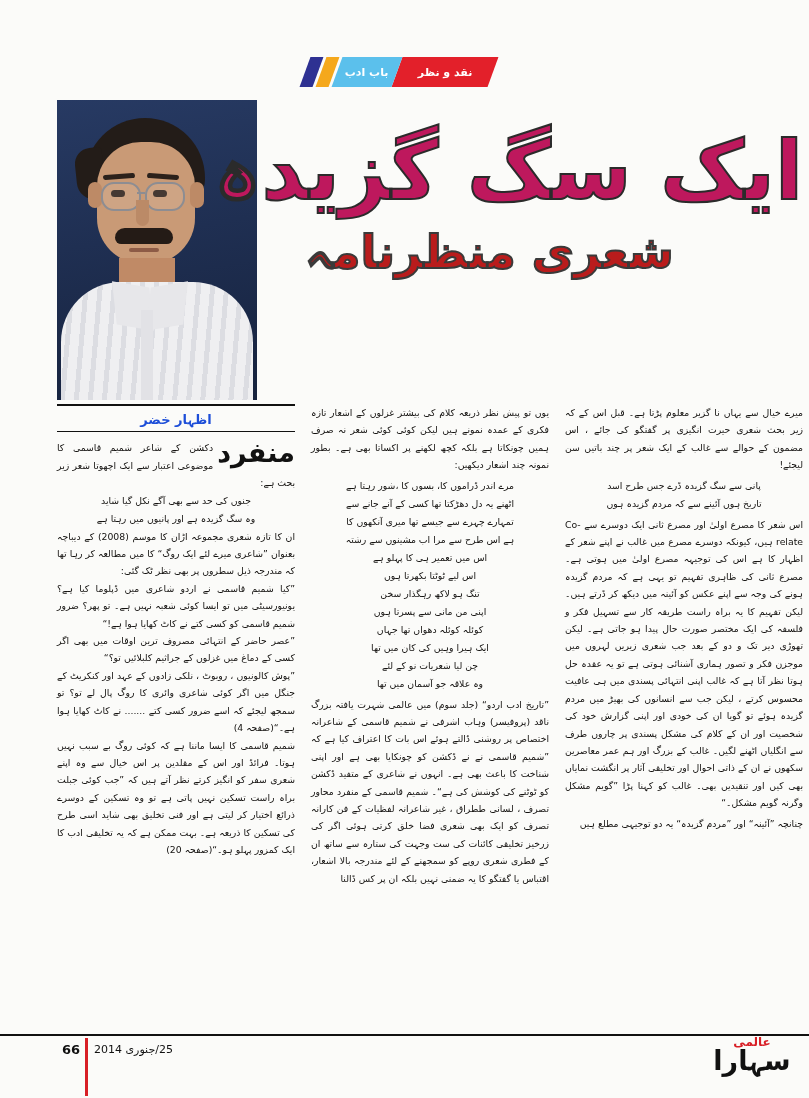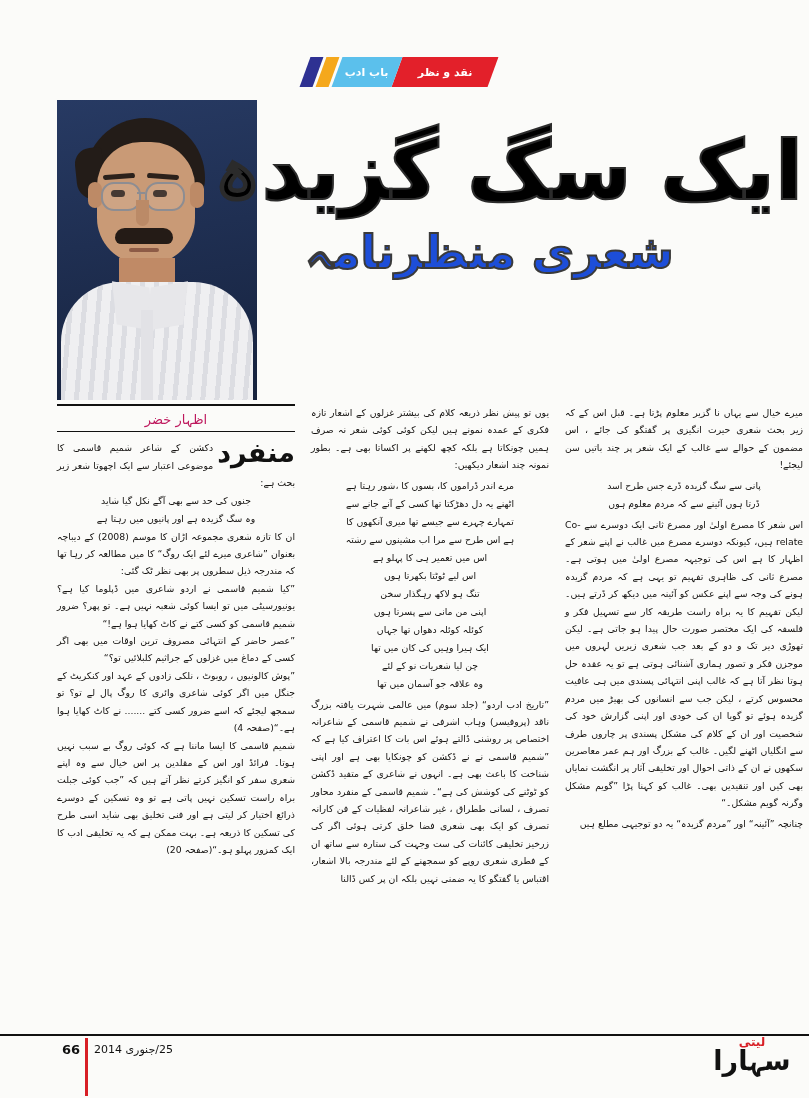--- a/index.html
+++ b/index.html
@@ -106,34 +106,34 @@
     position:absolute;
     left:305px; top:120px;
     width:498px; height:250px;
     text-align:left;
     pointer-events:none;
   }
   .title-main{
     font-family:"DejaVu Sans","Liberation Sans",sans-serif;
     font-size:82px;
     font-weight:bold;
-    color:#000000;
+    color:#be185d;
     -webkit-text-stroke: 2px #2b2b2b;
     line-height:1.25;
     direction:rtl;
     text-align:center;
     white-space:nowrap;
     margin:0;
     padding-right:0;
   }
   .title-sub{
     font-family:"DejaVu Sans","Liberation Sans",sans-serif;
     font-size:46px;
     font-weight:bold;
-    color:#1d4ed8;
+    color:#b91c1c;
     -webkit-text-stroke: 2px #3a3a3a;
     direction:rtl;
     text-align:left;
     margin:2px 0 12px 0;
     white-space:nowrap;
   }
 
   
   .columns{
     position:absolute;
@@ -158,23 +158,23 @@
   .col.col-right { width:238px; }
 
   .col p{ margin:0 0 0 0; }
   .byline-rule-top{
     border-top:2.2px solid #111;
     margin-bottom:4px;
   }
   .byline{
     text-align:center;
     font-size:13px;
-    font-weight:normal;
+    font-weight:bold;
     letter-spacing:5px;
-    color:#be185d;
+    color:#1d4ed8;
     padding:1px 0 3px 0;
   }
   .byline-rule-bot{
     border-top:1.3px solid #111;
     margin-bottom:7px;
   }
   .dropcap-para{
     position:relative;
   }
   .dropcap{
@@ -323,33 +323,33 @@
         <p class="verse">چن لیا شعریات نو کے لئے</p>
         <p class="verse">وہ علاقہ جو آسمان میں تھا</p>
       </div>
       <p>”تاریخ ادب اردو“ (جلد سوم) میں عالمی شہرت یافتہ بزرگ ناقد (پروفیسر) وہاب اشرفی نے شمیم قاسمی کے شاعرانہ اختصاص پر روشنی ڈالتے ہوئے اس بات کا اعتراف کیا ہے کہ ”شمیم قاسمی نے نے ڈکشن کو چونکایا بھی ہے اور اپنی شناخت کا باعث بھی ہے۔ انہوں نے شاعری کے متفید ڈکشن کو ٹوٹنے کی کوشش کی ہے“۔ شمیم قاسمی کے منفرد محاور تصرف ، لسانی ططراق ، غیر شاعرانہ لفظیات کے فن کارانہ تصرف کو ایک بھی شعری فضا خلق کرتی ہوئی اگر کی زرخیز تخلیقی کائنات کی ست وجہت کی ستارہ سے ساتھ ان کے فطری شعری روپے کو سمجھنے کے لئے مندرجہ بالا اشعار، اقتباس یا گفتگو کا یہ ضمنی نہیں بلکہ ان پر کس ڈالنا</p>
     </div>
 
     <div class="col col-left">
       <p>میرے خیال سے یہاں نا گزیر معلوم پڑتا ہے۔ قبل اس کے کہ زیر بحث شعری حیرت انگیزی پر گفتگو کی جائے ، اس مضمون کے حوالے سے غالب کے ایک شعر پر چند باتیں سن لیجئے!</p>
       <div class="verse-block">
         <p class="verse">پانی سے سگ گزیدہ ڈرے جس طرح اسد</p>
-        <p class="verse">ڈرتا ہوں آئینے سے کہ مردم معلوم ہوں</p>
+        <p class="verse">تاریخ ہوں آئینے سے کہ مردم گزیدہ ہوں</p>
       </div>
       <p>اس شعر کا مصرع اولیٰ اور مصرع ثانی ایک دوسرے سے Co-relate ہیں، کیونکہ دوسرے مصرع میں غالب نے اپنے شعر کے اظہار کا ہے اس کی توجیہہ مصرع اولیٰ میں ہوتی ہے۔ مصرع ثانی کی ظاہری تفہیم تو یہی ہے کہ مردم گزیدہ ہونے کی وجہ سے اپنے عکس کو آئینہ میں دیکھ کر ڈرتے ہیں۔ لیکن تفہیم کا یہ براہ راست طریقہ کار سے تسہیل فکر و فلسفہ کی ایک مختصر صورت حال پیدا ہو جاتی ہے۔ لیکن تھوڑی دیر تک و دو کے بعد جب شعری زیریں لہروں میں موجزن فکر و تصور ہماری آشنائی ہوتی ہے تو یہ عقدہ حل ہوتا نظر آتا ہے کہ غالب اپنی انتہائی پسندی میں ہی عافیت محسوس کرتے ، لیکن جب سے انسانوں کی بھیڑ میں مردم گزیدہ ہوئے تو گویا ان کی خودی اور اپنی گزارش خود کی شخصیت اور ان کے کلام کی مشکل پسندی پر چاروں طرف سے انگلیاں اٹھنے لگیں۔ غالب کے بزرگ اور ہم عمر معاصرین سکھوں نے ان کے ذاتی احوال اور تخلیقی آثار پر انگشت نمایاں بھی کیں اور تنقیدیں بھی۔ غالب کو کہنا پڑا ”گویم مشکل وگرنہ گویم مشکل۔“</p>
       <div class="lead-spacer"></div>
       <p>چنانچہ ”آئینہ“ اور ”مردم گزیدہ“ یہ دو توجیہی مطلع ہیں</p>
     </div>
 
   </div>
 
   <div class="footer-rule"></div>
   <div class="footer">
     <div class="foot-redbar"></div>
     <div class="foot-pageno">66</div>
     <div class="foot-date">25/جنوری 2014</div>
     <div class="foot-logo">
-      <div class="logo-top">لیتی</div>
+      <div class="logo-top">عالمی</div>
       <div class="logo-main">سہارا</div>
     </div>
   </div>
 
 </div>
 
 </body></html>

